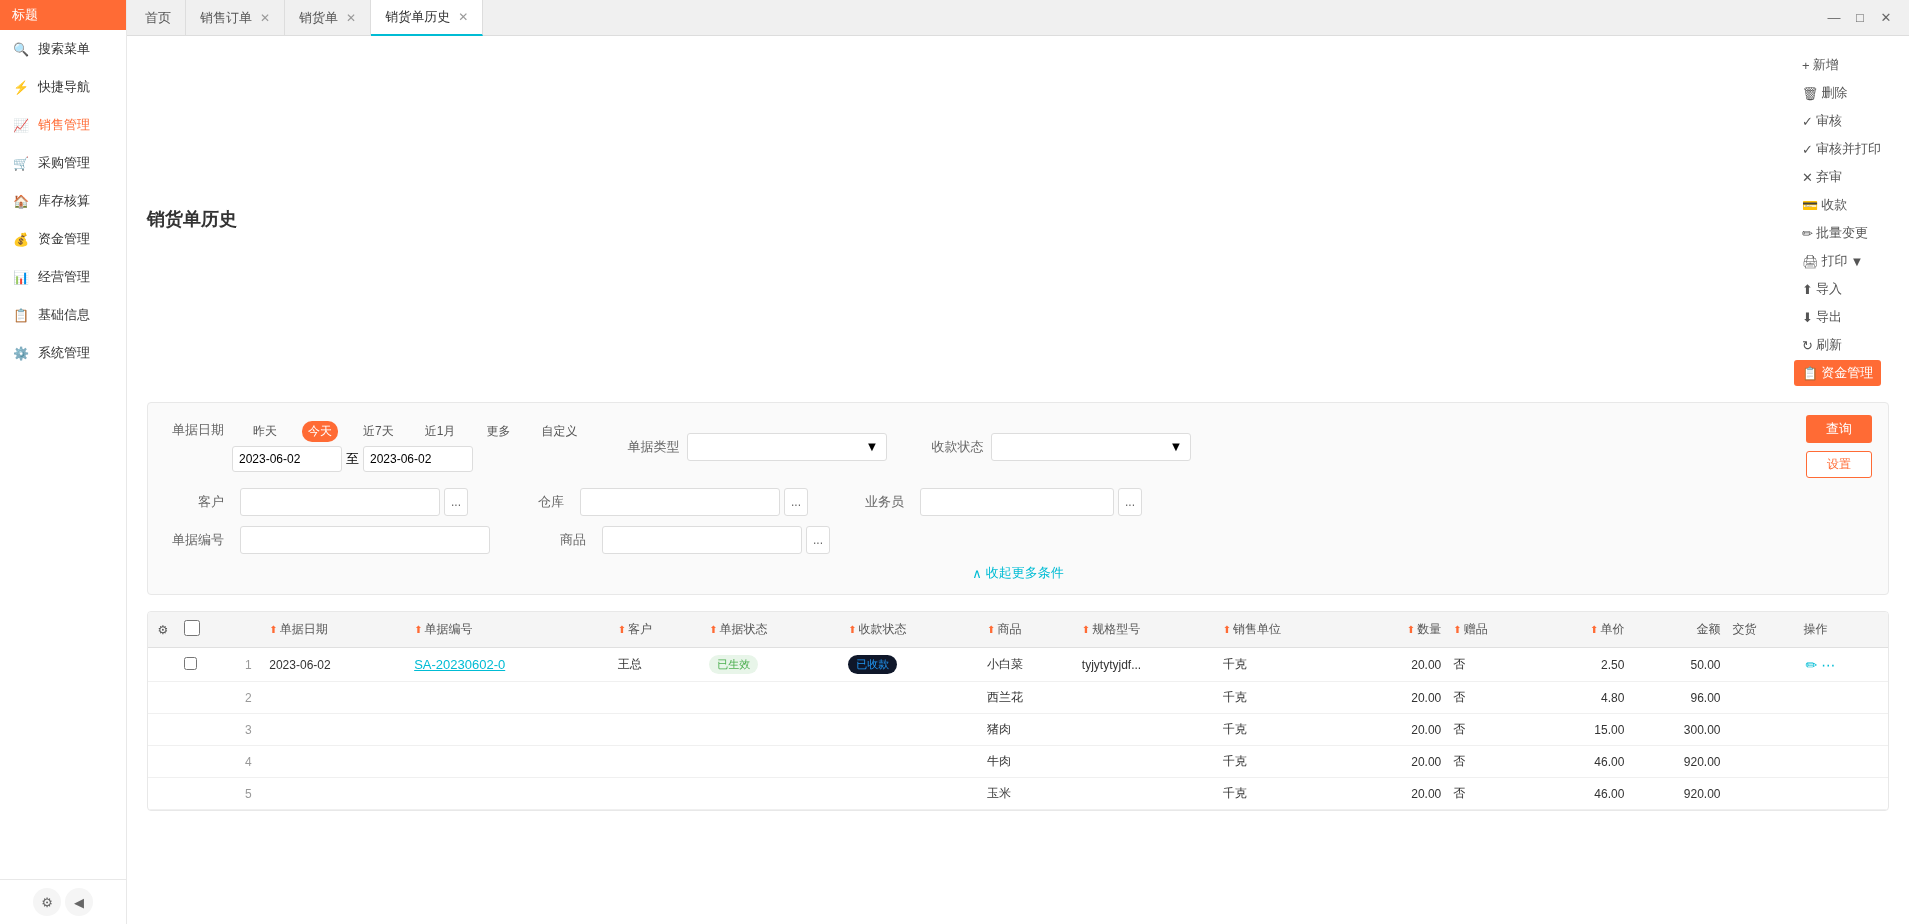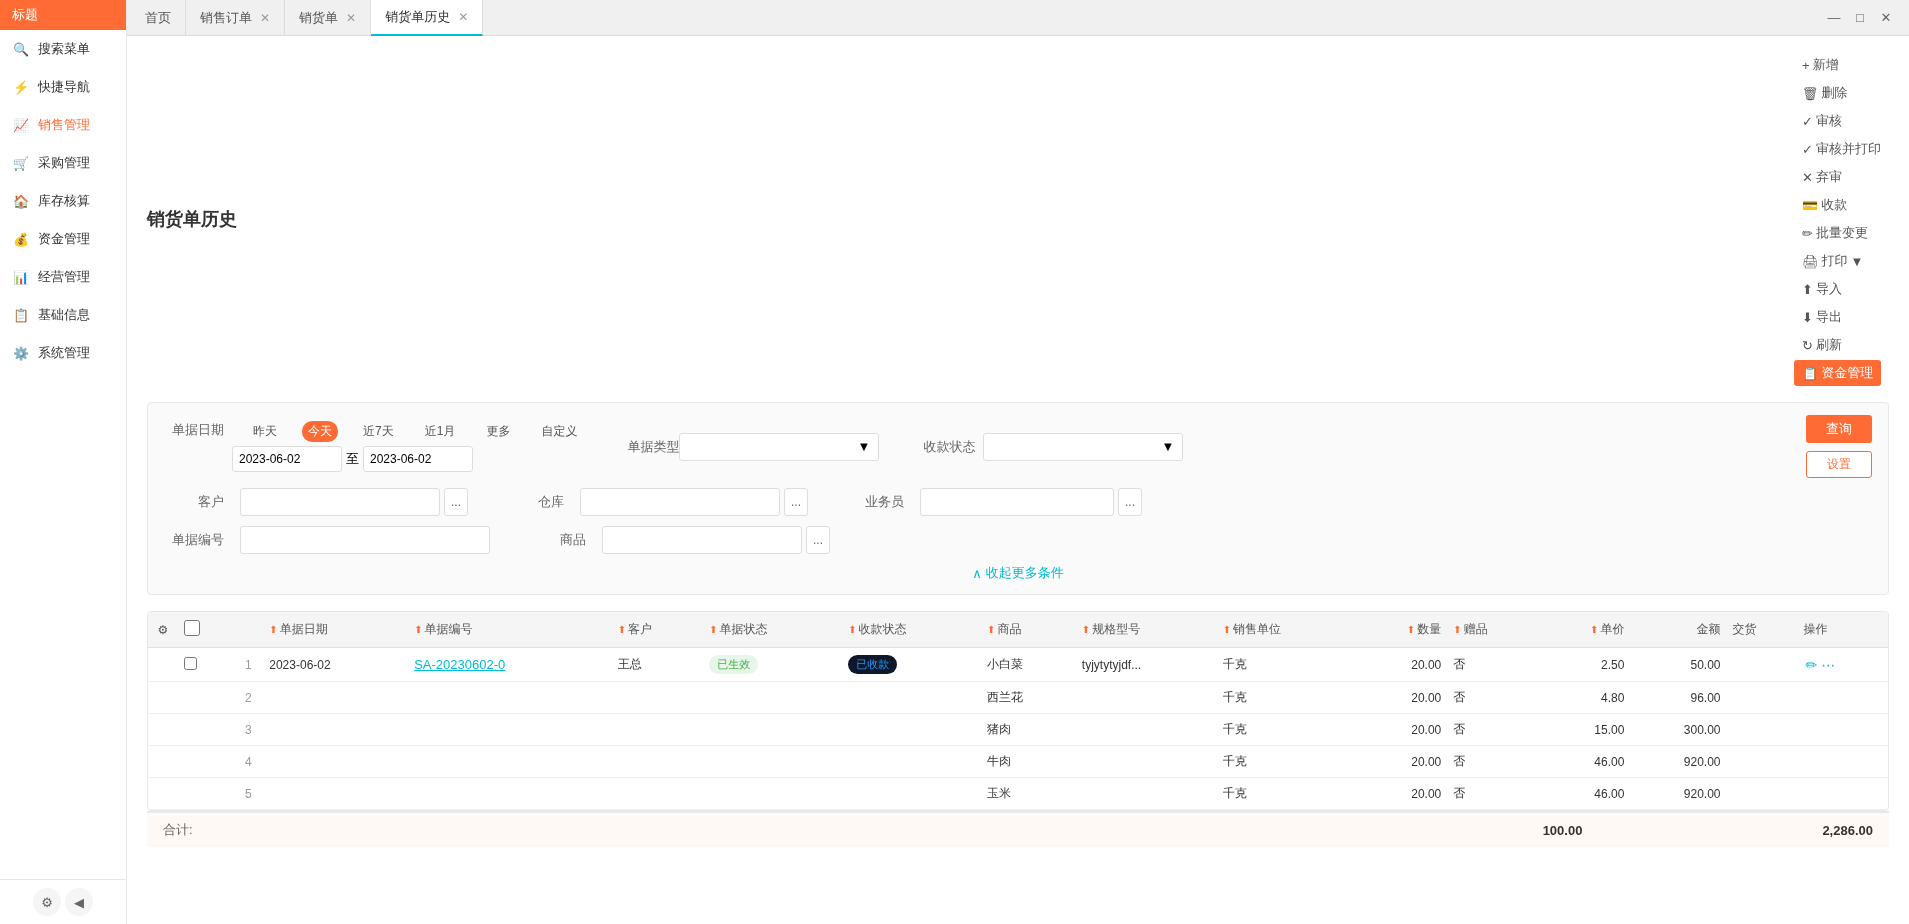--- a/index.html
+++ b/index.html
@@ -508,21 +508,21 @@
               <span class="date-tab">自定义</span>
             </div>
             <div class="date-input-row">
               <input type="text" class="date-input" value="2023-06-02" style="">
               <span>至</span>
               <input type="text" class="date-input" value="2023-06-02" style="">
             </div>
           </div>
         </div>
 
-        <div style="display:flex; align-items:center; margin-left:20px;">
+        <div style="display:flex; align-items:center; gap:8px; margin-left:20px;">
           <span class="filter-label">单据类型</span>
           <div class="select-field" style="min-width:200px;">
             <span></span>
             <span>▼</span>
           </div>
         </div>
 
         <div style="display:flex; align-items:center; gap:8px; margin-left:20px;">
           <span class="filter-label">收款状态</span>
           <div class="select-field" style="min-width:200px;">
@@ -690,22 +690,16 @@
       <td>否</td>
       <td style="text-align:right;">46.00</td>
       <td style="text-align:right;">920.00</td>
       <td></td>
       <td></td>
     </tr>
           </tbody>
       </table>
     </div>
 
-    <div class="summary-row">
-      <span class="summary-label">合计:</span>
-      <span style="flex:1;"></span>
-      <span class="summary-value" style="margin-right:200px;">100.00</span>
-      <span class="summary-value">2,286.00</span>
-    </div>
 
 
   </div>
 </div>
 
 </body></html>

